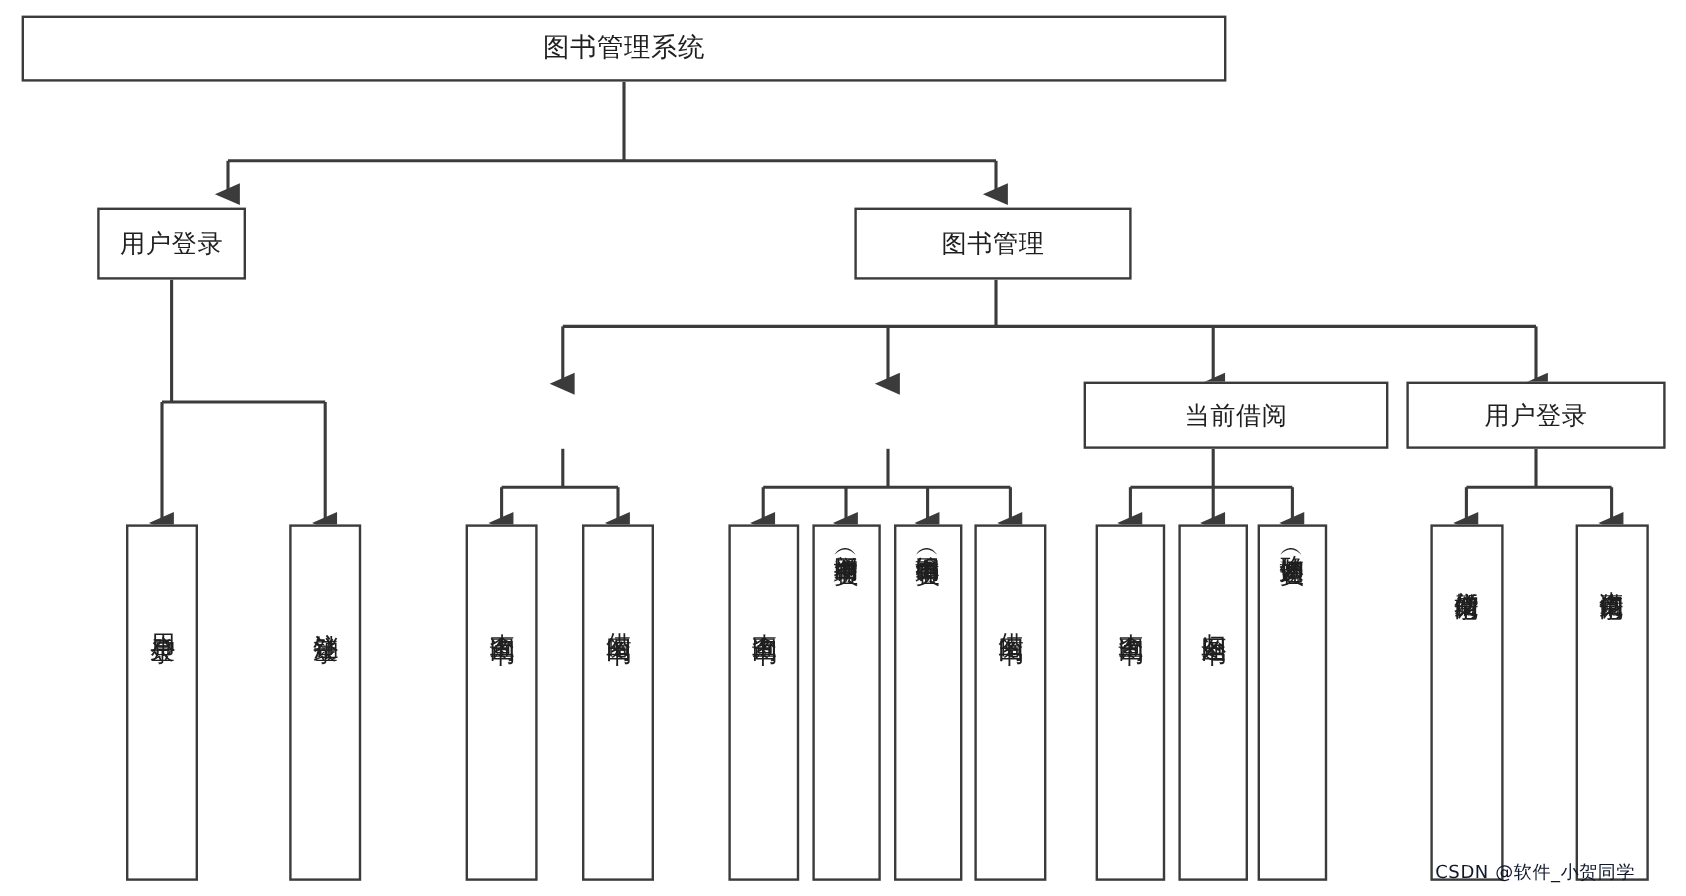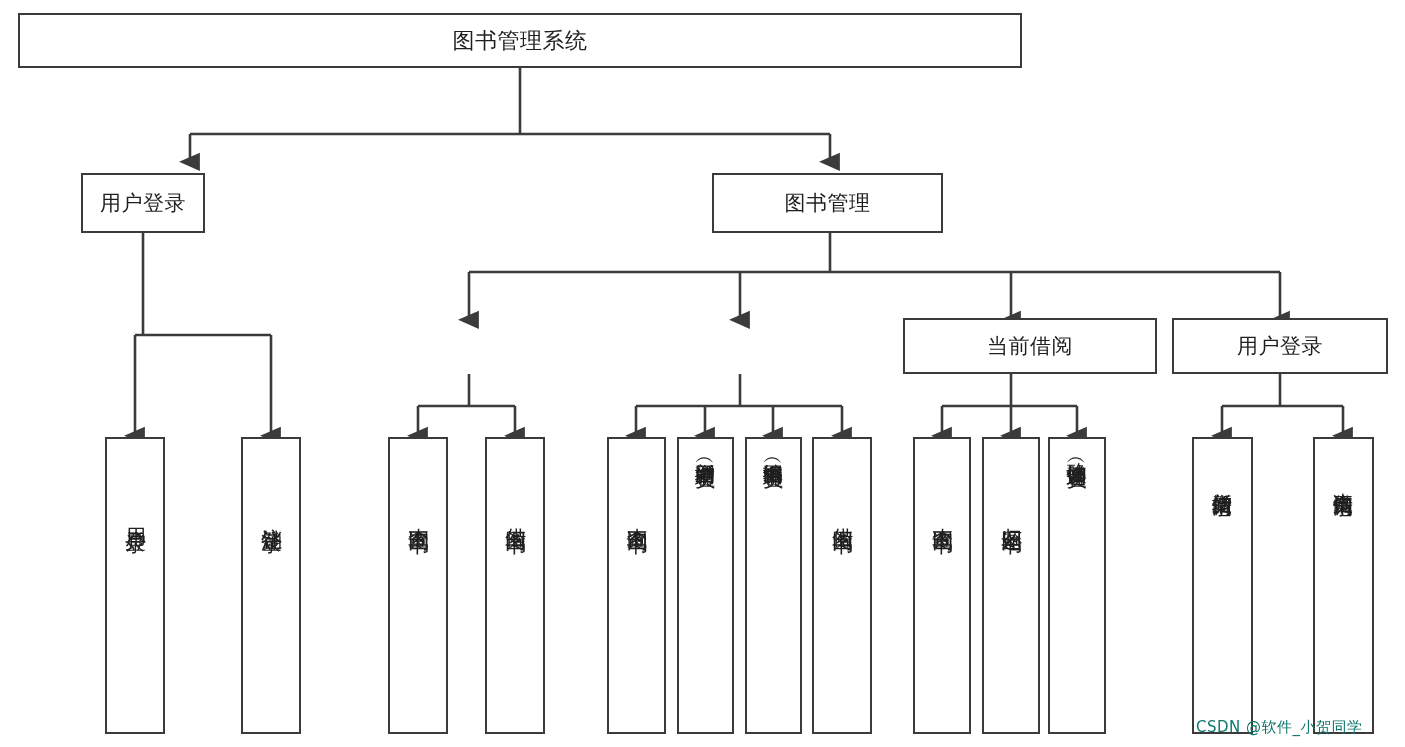--- a/index.html
+++ b/index.html
@@ -59,21 +59,21 @@
     line-height: 1.30;
     letter-spacing: 2px;
     white-space: nowrap;
     display: block;
     margin: 0 auto;
   }
   .node.leaf.tall .label { font-size: 20px; letter-spacing: 1px; }
   .watermark {
     position: absolute;
     font-size: 15px;
-    color: #0f766e;
+    color: #0f172a;
     letter-spacing: 0.5px;
     white-space: nowrap;
     user-select: none;
   }
 </style>
 </head>
 <body>
 
 <div id="canvas">
 

